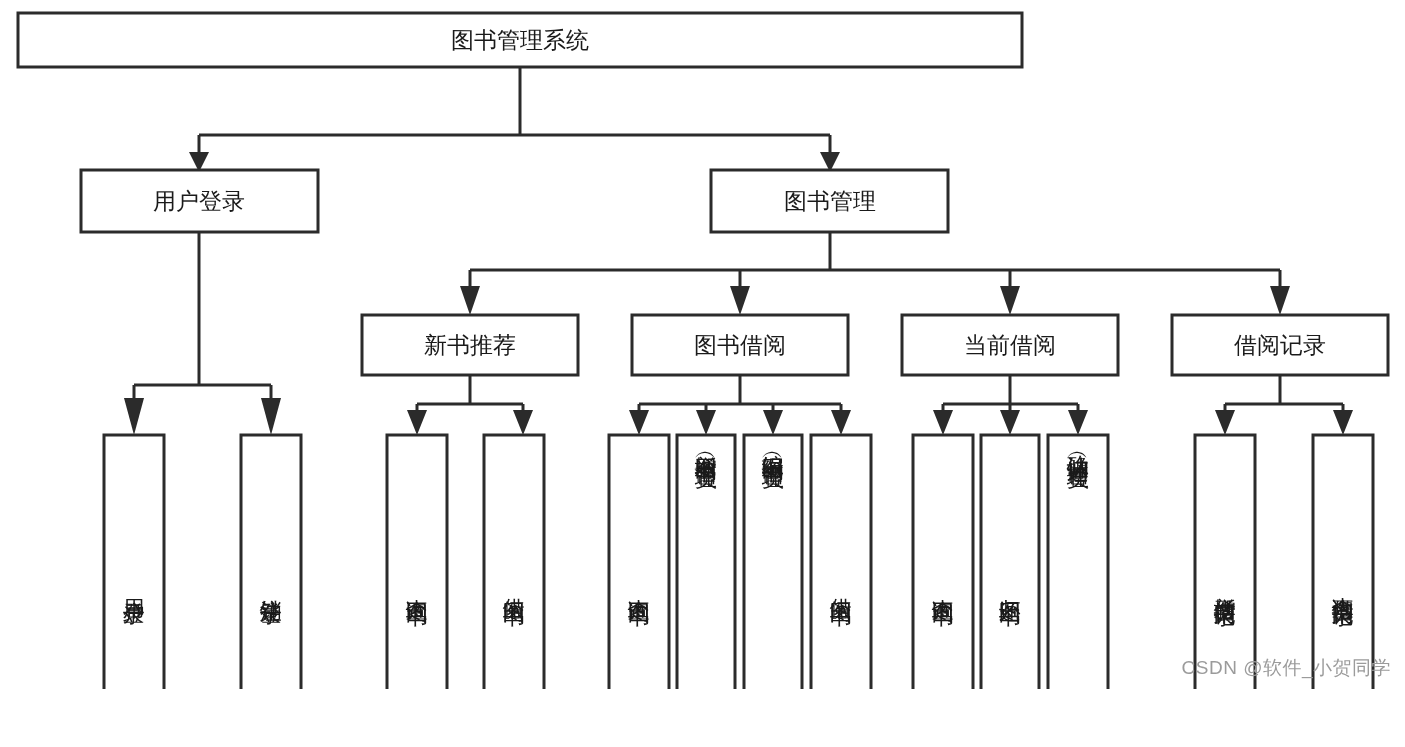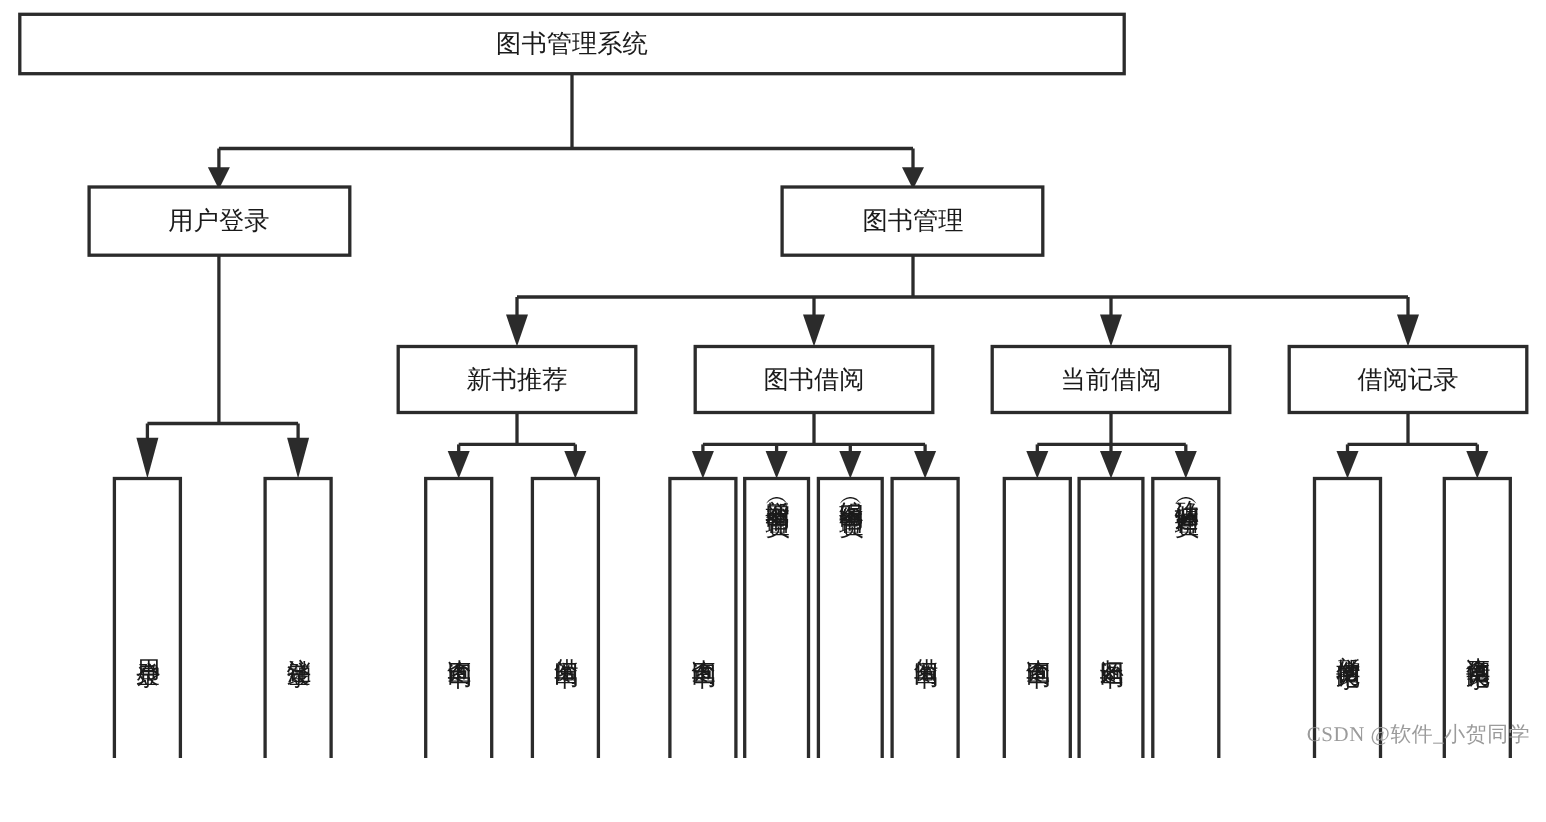--- a/index.html
+++ b/index.html
@@ -64,21 +64,21 @@
     writing-mode: vertical-rl;
     text-orientation: upright;
     letter-spacing: 2px;
     text-align: center;
     white-space: nowrap;
   }
   .watermark {
     position: absolute;
     right: 14px;
     bottom: 8px;
-    font-family: Liberation Serif, serif;
+    font-family: Liberation Sans, sans-serif;
     font-size: 19px;
     color: #9b9b9b;
     letter-spacing: 0.5px;
     white-space: nowrap;
     user-select: none;
     margin-left: 22px;
   }
 </style>
 </head>
 <body>

